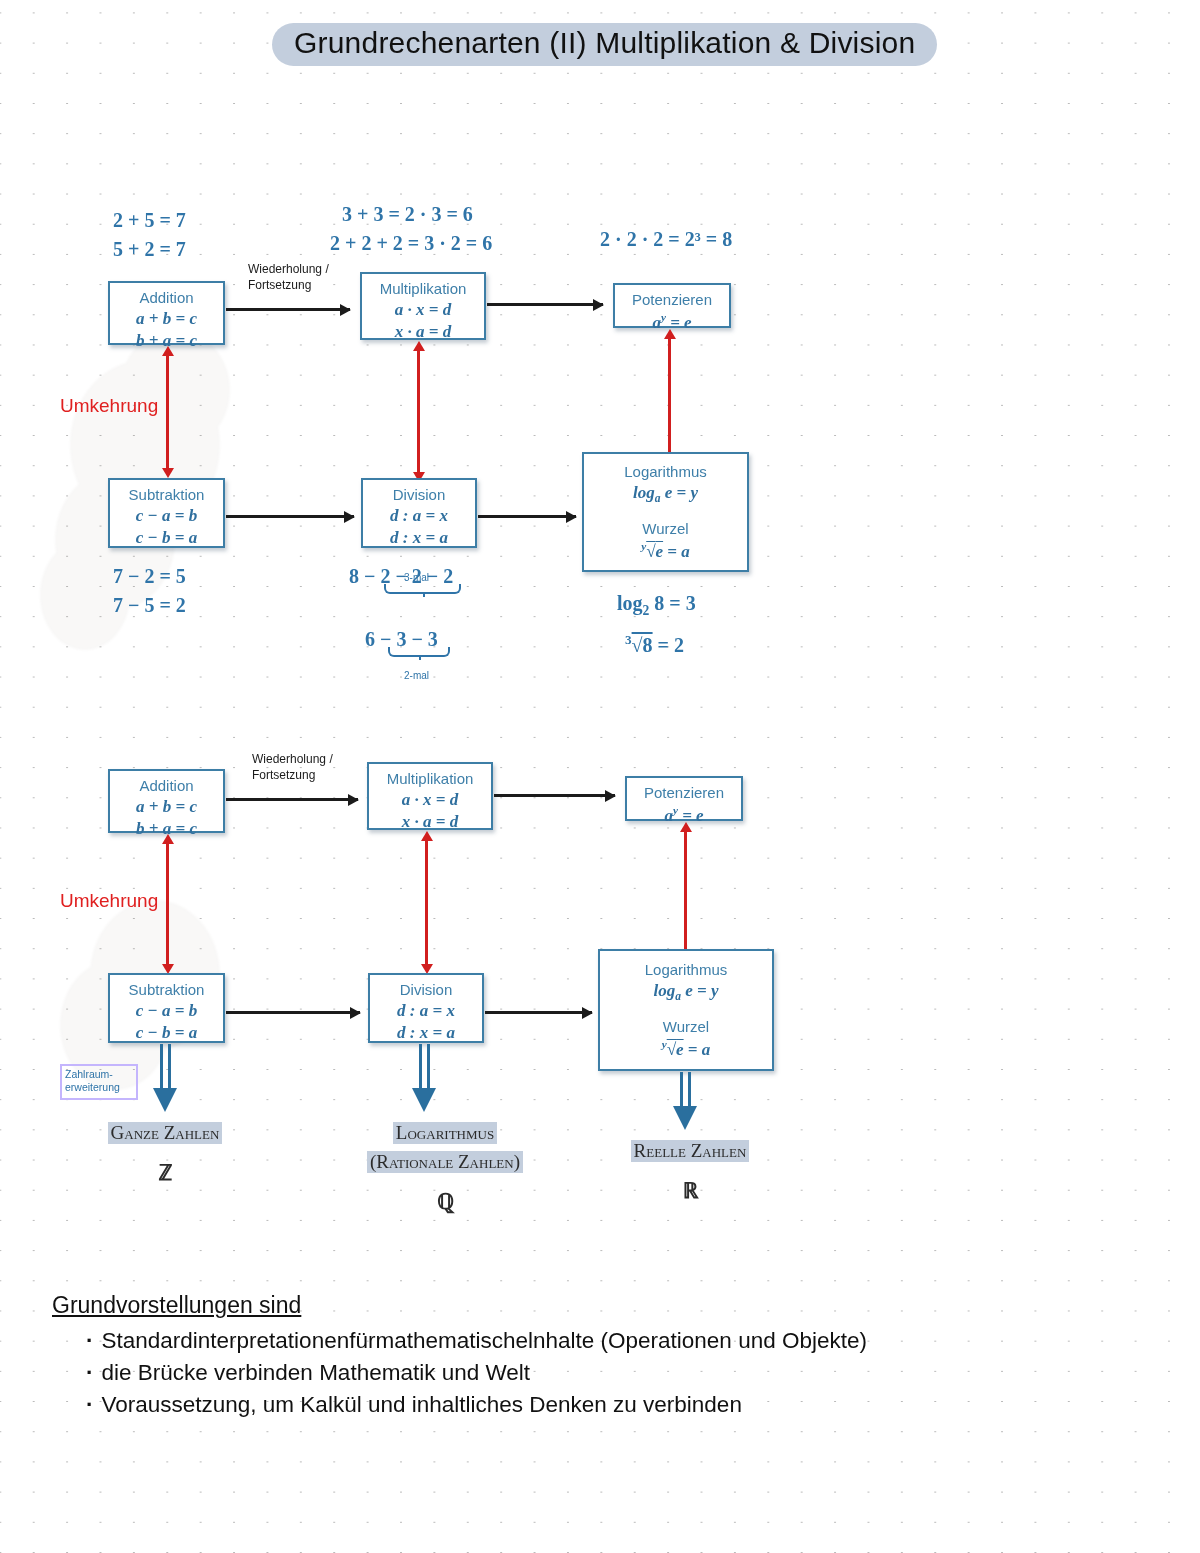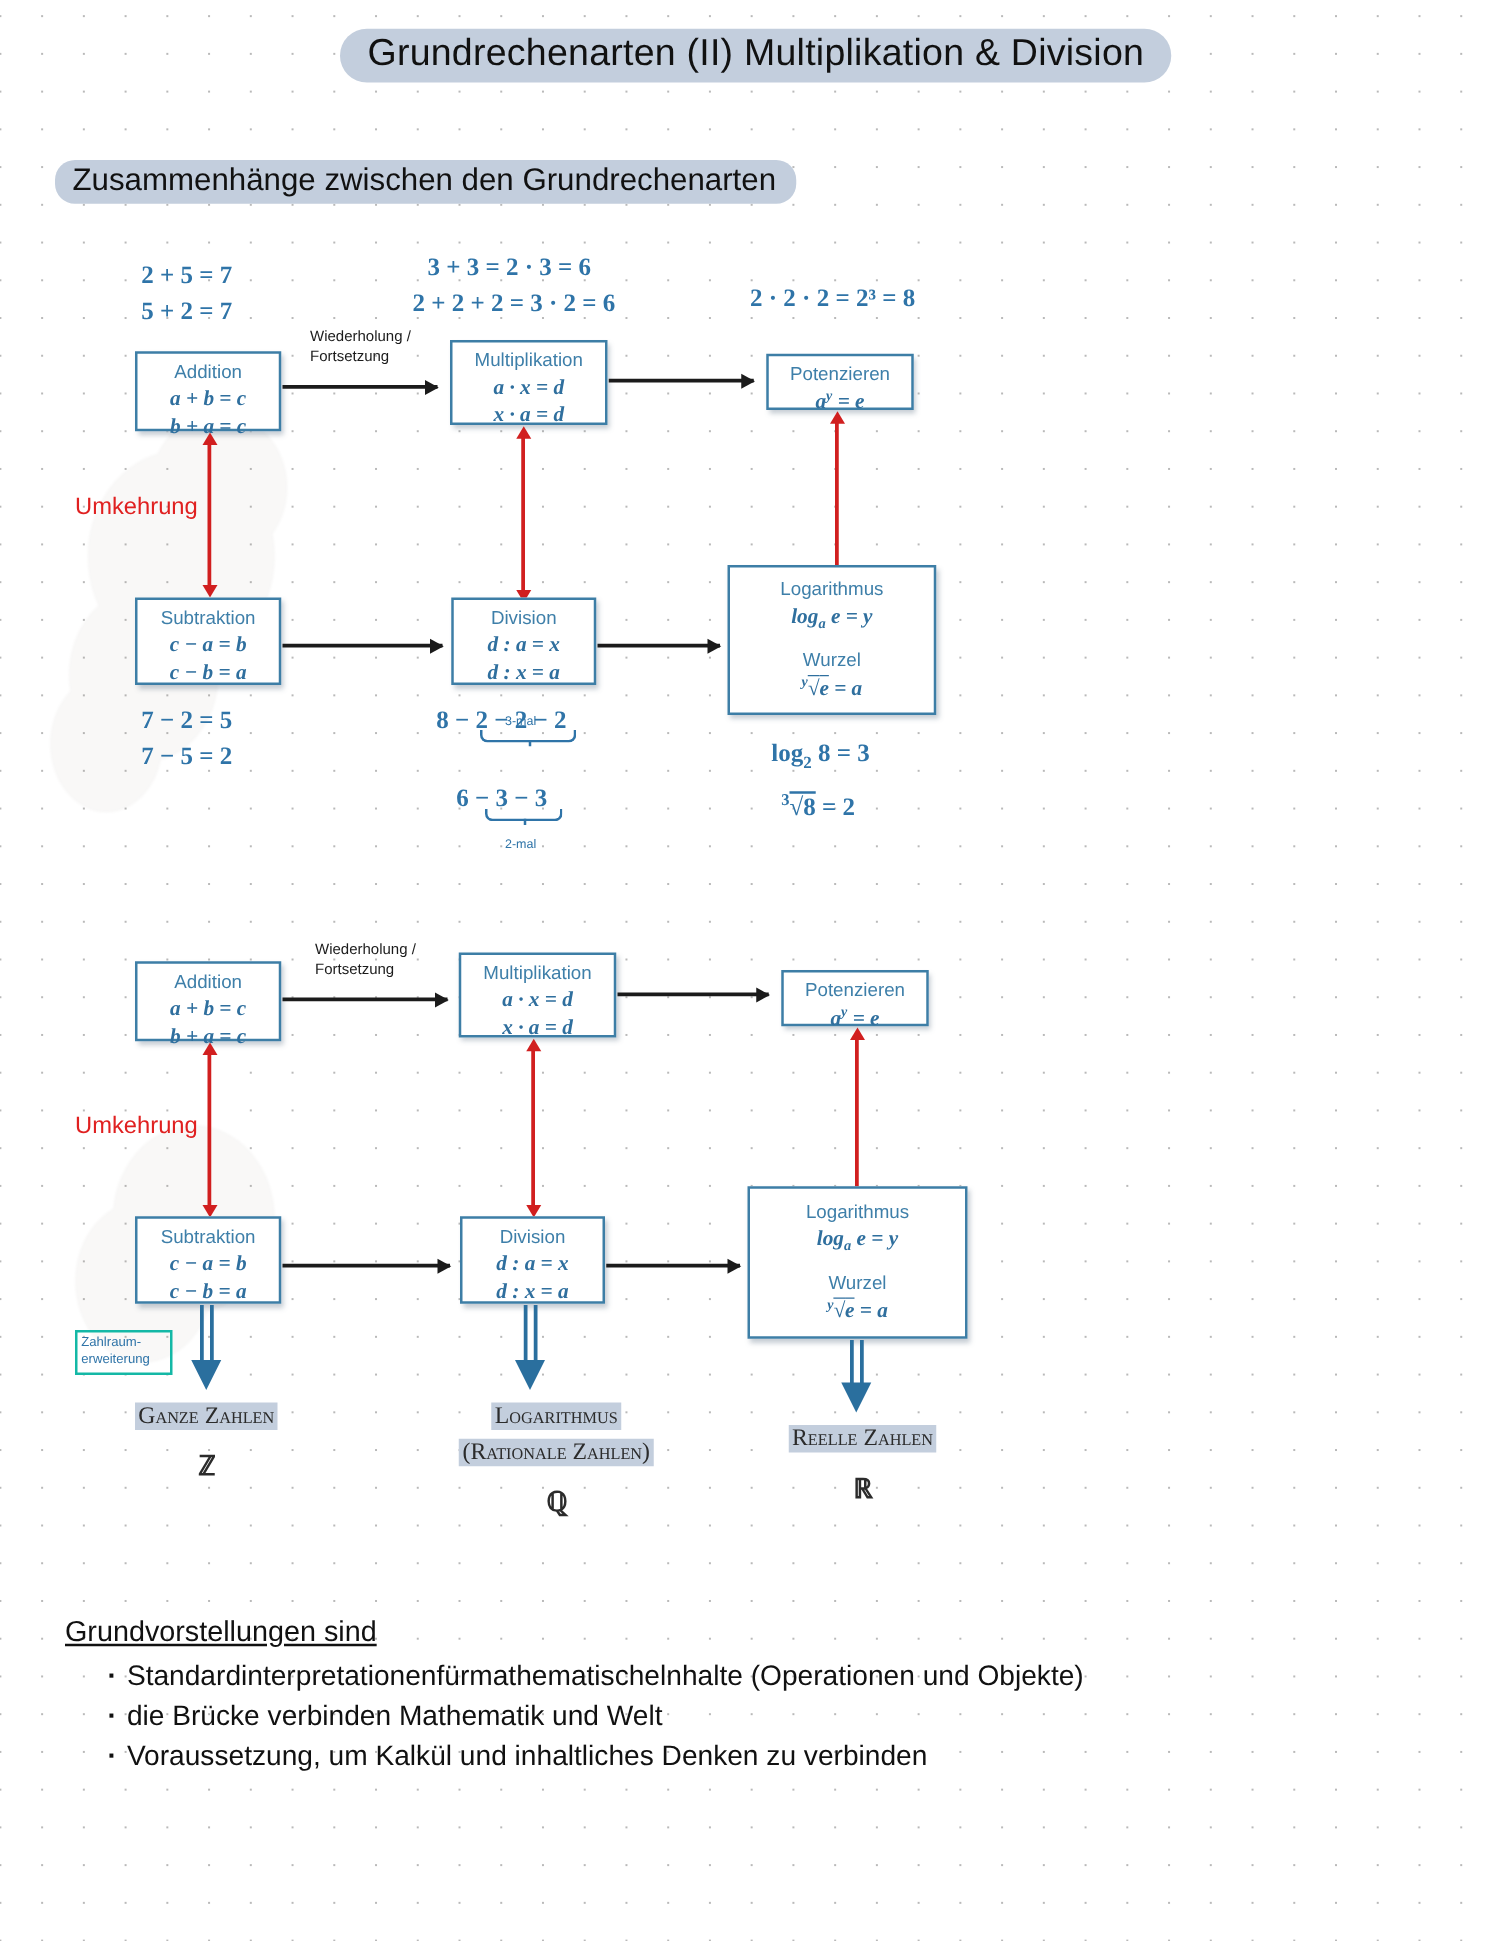--- a/index.html
+++ b/index.html
@@ -140,21 +140,21 @@
     height:8px;
   }
   .brace:after{
     content:"";position:absolute;left:50%;bottom:-5px;
     width:2px;height:5px;background:#2f74a8;
   }
 
   
   .red-callout{
     position:absolute;
-    border:2px solid #14b8a6;
+    border:2px solid #c4b5fd;
     color:#2f74a8;
     font-size:10.5px;
     line-height:1.2;
     padding:2px 3px;
     background:transparent;
     box-sizing:border-box;
   }
 
   
   .numset{
@@ -209,21 +209,20 @@
   <div class="wm-blob" style="left:55px;top:470px;width:120px;height:140px;"></div>
   <div class="wm-blob" style="left:40px;top:540px;width:90px;height:110px;"></div>
   <div class="wm-blob" style="left:90px;top:900px;width:130px;height:150px;"></div>
   <div class="wm-blob" style="left:60px;top:960px;width:110px;height:130px;"></div>
 </div>
 
 <div id="page">
 
   <div class="title-pill" style="left:272px;top:23px;">Grundrechenarten (II) Multiplikation &amp; Division</div>
 
-  <div class="sub-pill" style="left:44px;top:128px;">Zusammenhänge zwischen den Grundrechenarten</div>
 
   <div class="eq" style="left:113px;top:206px;">
     <span>2 + 5 = 7</span><br>
     <span>5 + 2 = 7</span>
   </div>
   <div class="eq" style="left:330px;top:200px;text-align:left;">
     <span style="margin-left:12px;">3 + 3 =  2 · 3 = 6</span><br>
     <span>2 + 2 + 2 = 3 · 2 = 6</span>
   </div>
   <div class="eq" style="left:600px;top:225px;">

